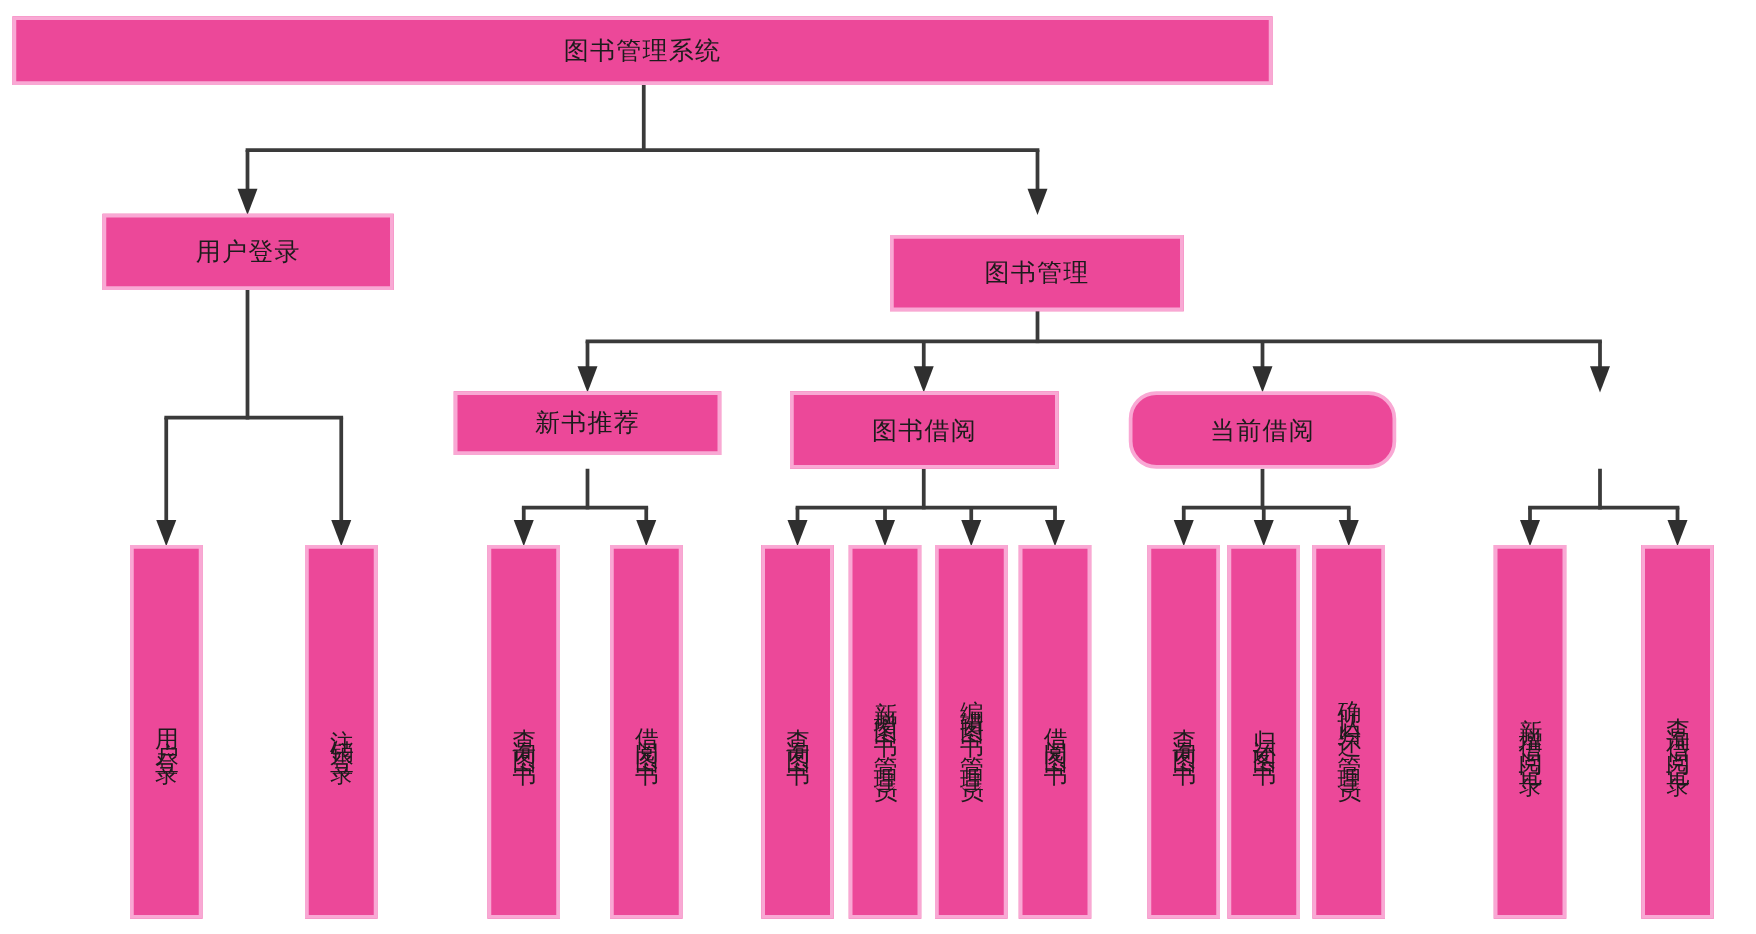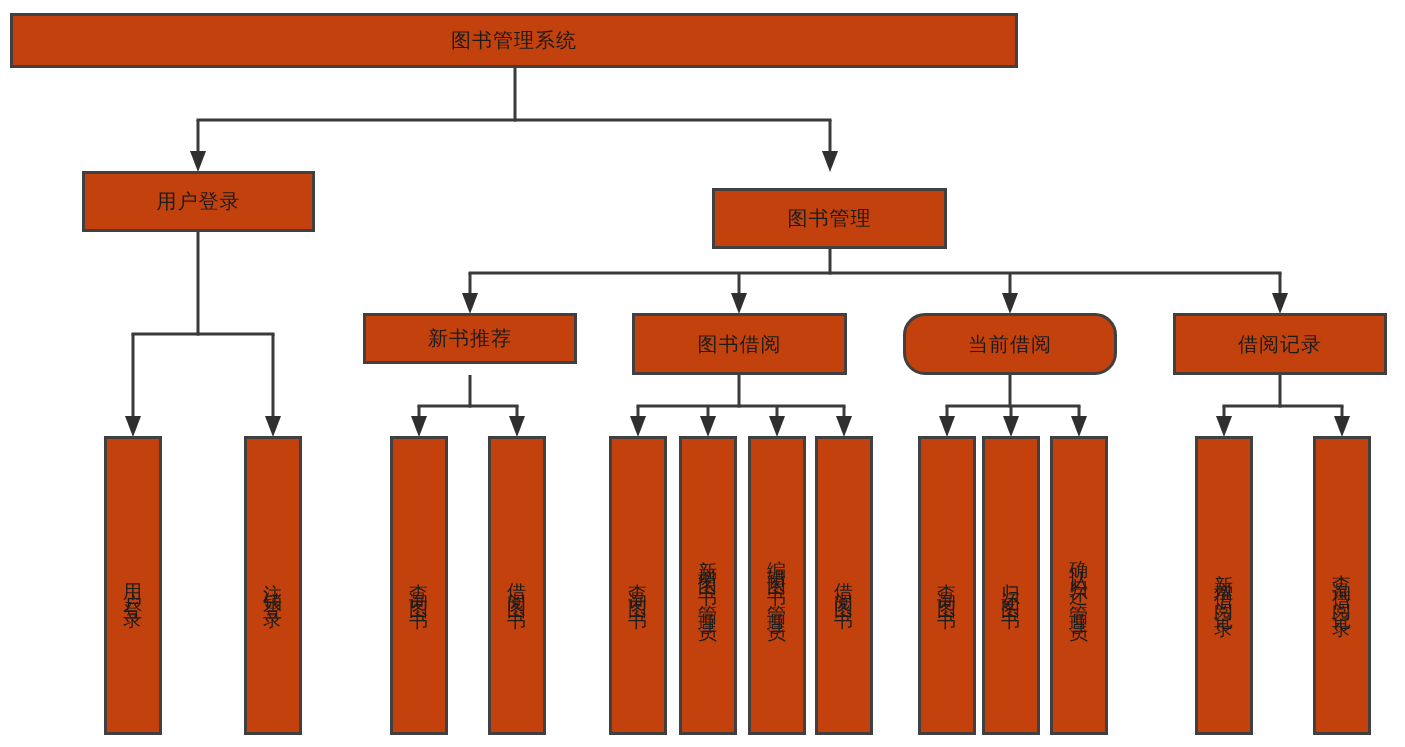--- a/index.html
+++ b/index.html
@@ -13,22 +13,22 @@
   }
   svg.connectors {
     position: absolute;
     left: 0; top: 0;
     width: 1405px; height: 747px;
     z-index: 1;
   }
   .node {
     position: absolute;
     box-sizing: border-box;
-    background: #c2410c;
-    border: 3px solid #404040;
+    background: #ec4899;
+    border: 3px solid #f9a8d4;
     display: flex;
     align-items: center;
     justify-content: center;
     color: #1c1c1c;
     z-index: 2;
     text-align: left;
   }
   .node.h {
     font-size: 20px;
     letter-spacing: 1px;
@@ -133,21 +133,20 @@
   </svg>
 
   <div class="node h" style="left:10px; top:13px; width:1008px; height:55px;">图书管理系统</div>
 
   <div class="node h" style="left:82px; top:171px; width:233px; height:61px;">用户登录</div>
   <div class="node h" style="left:712px; top:188px; width:235px; height:61px;">图书管理</div>
 
   <div class="node h" style="left:363px; top:313px; width:214px; height:51px;font-family:Liberation Mono, monospace;">新书推荐</div>
   <div class="node h" style="left:632px; top:313px; width:215px; height:62px;">图书借阅</div>
   <div class="node h" style="left:903px; top:313px; width:214px; height:62px;border-radius:22px;">当前借阅</div>
-  <div class="node h" style="left:1173px; top:313px; width:214px; height:62px;">借阅记录</div>
 
   <div class="node v" style="left:104px; top:436px; width:58px; height:299px;">用户登录</div>
   <div class="node v" style="left:244px; top:436px; width:58px; height:299px;">注销登录</div>
 
   <div class="node v" style="left:390px; top:436px; width:58px; height:299px;">查询图书</div>
   <div class="node v" style="left:488px; top:436px; width:58px; height:299px;">借阅图书</div>
 
   <div class="node v" style="left:609px; top:436px; width:58px; height:299px;">查询图书</div>
   <div class="node v" style="left:679px; top:436px; width:58px; height:299px;">新增图书（管理员）</div>
   <div class="node v" style="left:748px; top:436px; width:58px; height:299px;">编辑图书（管理员）</div>

